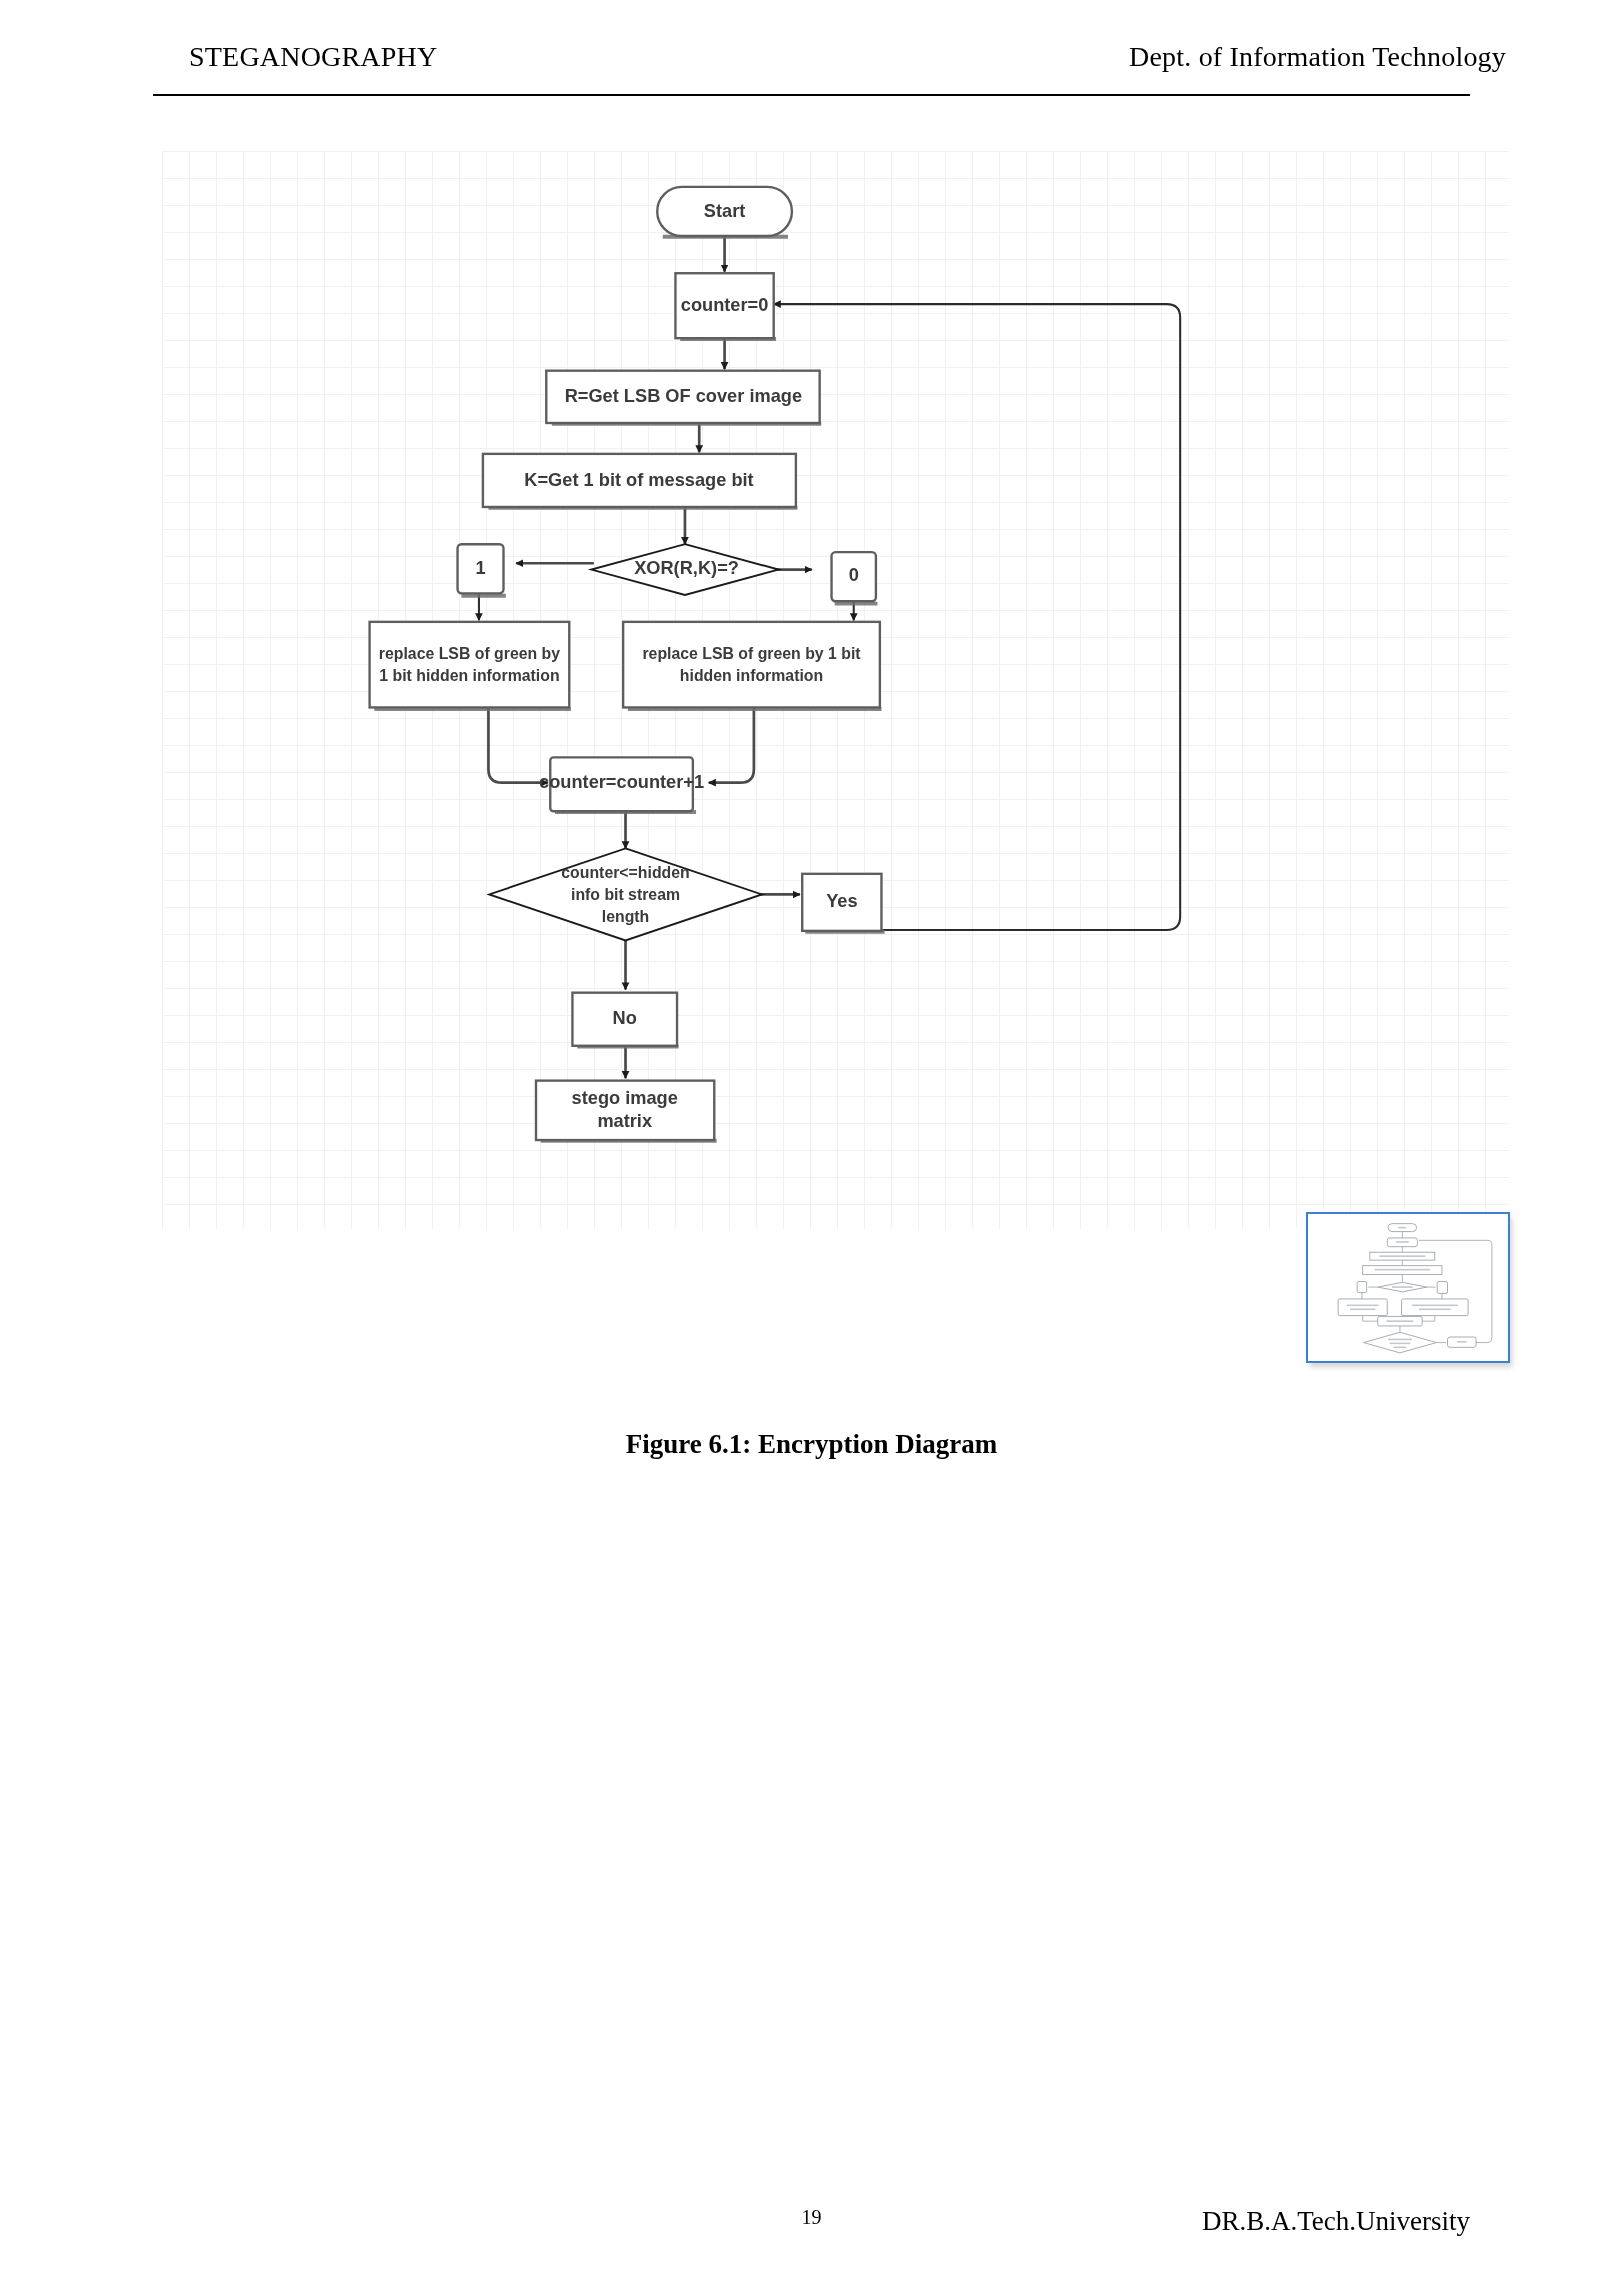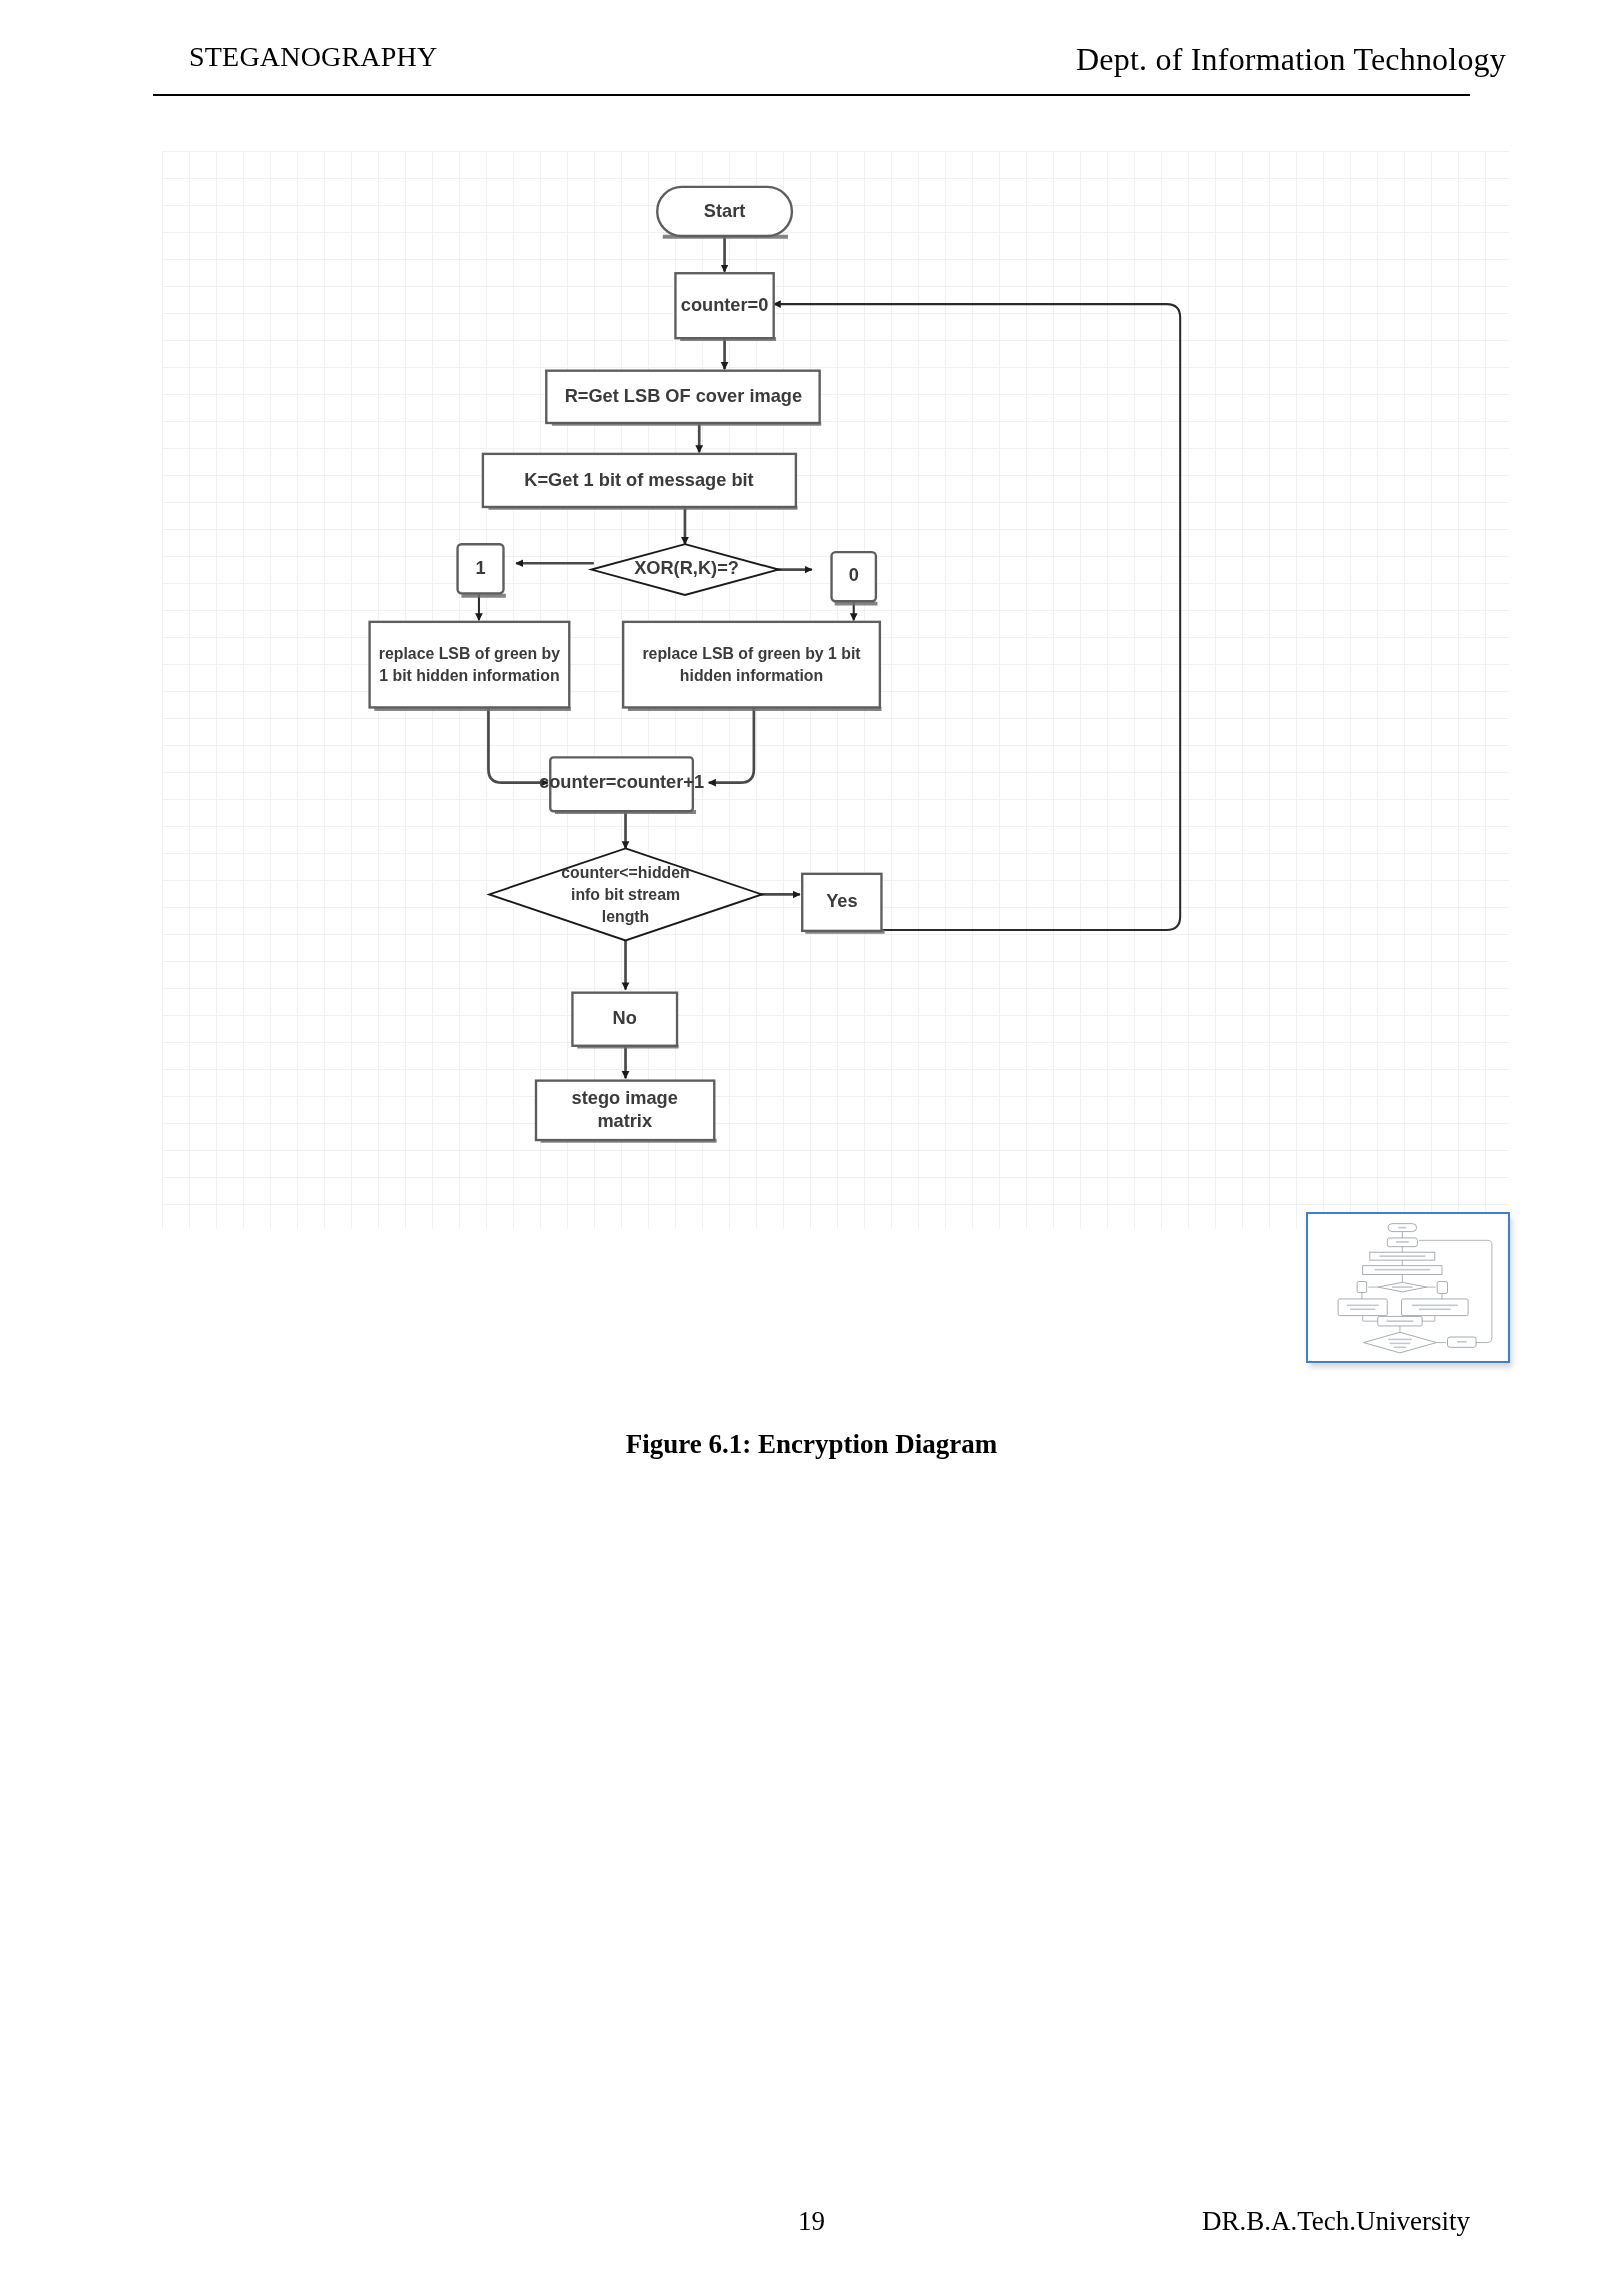--- a/index.html
+++ b/index.html
@@ -31,21 +31,21 @@
     top: 0;
     font-size: 28px;
     letter-spacing: 0.2px;
     color: #000;
     white-space: nowrap;
   }
   .page-header .hdr-right {
     position: absolute;
     right: 0;
     top: 0;
-    font-size: 32px;
+    font-size: 28px;
     letter-spacing: 0.2px;
     color: #000;
     white-space: nowrap;
   }
   .header-rule {
     position: absolute;
     left: 153px;
     top: 94px;
     width: 1317px;
     height: 0;
@@ -165,21 +165,21 @@
     bottom: 49px;
     width: 1623px;
     height: 40px;
   }
   .page-footer .pg-num {
     position: absolute;
     left: 0;
     top: 0;
     width: 1623px;
     text-align: center;
-    font-size: 27px;
+    font-size: 20px;
     color: #000;
   }
   .page-footer .pg-univ {
     position: absolute;
     right: 153px;
     top: 0;
     font-size: 27px;
     color: #000;
     white-space: nowrap;
   }

